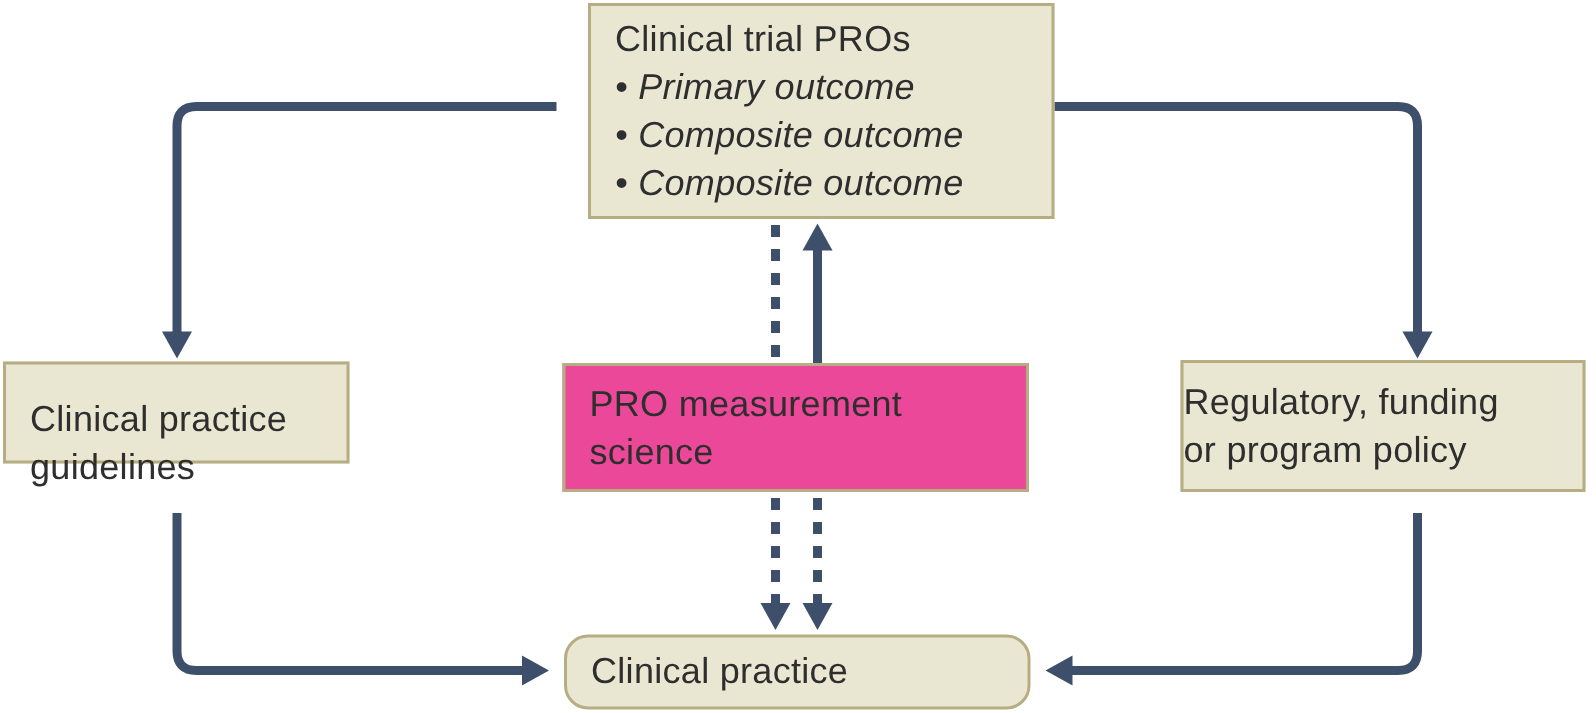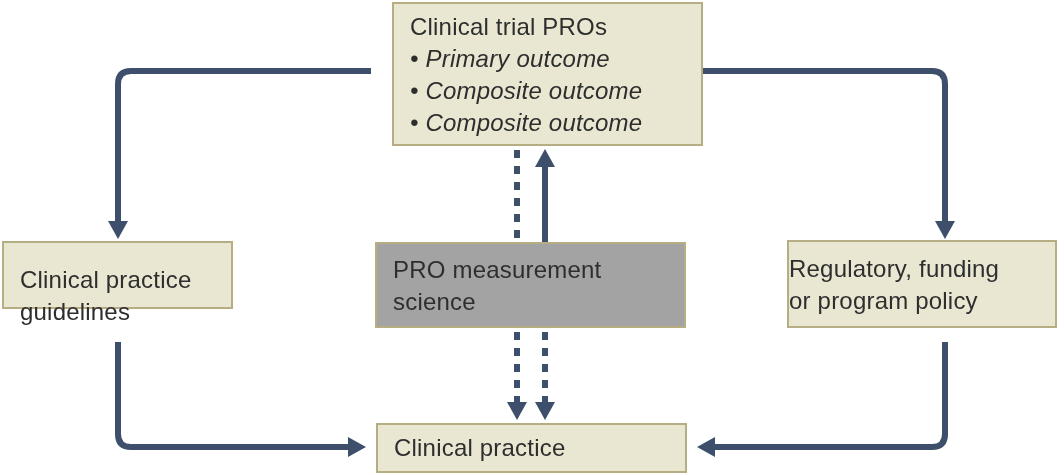--- a/index.html
+++ b/index.html
@@ -21,21 +21,21 @@
   .box {
     position: absolute;
     box-sizing: border-box;
     background: #e9e6d2;
     border: 2px solid #b6ad82;
     font-size: 24px;
     line-height: 32px;
     letter-spacing: 0.2px;
     z-index: 2;
   }
-  .box-light { background: #a3a3a3; }
+  .box-light { background: #ec4899; }
   .box-top {
     left: 392px; top: 2px;
     width: 311px; height: 144px;
     padding: 7px 16px 0 16px;
   }
   .box-left {
     left: 2px; top: 241px;
     width: 231px; height: 68px;
     padding: 21px 16px 0 16px;
   }
@@ -48,20 +48,21 @@
     left: 787px; top: 240px;
     width: 270px; height: 88px;
     padding: 11px 30px 0 0;
   }
   .box-bottom {
     left: 376px; top: 423px;
     width: 311px; height: 50px;
     display: flex;
     align-items: center;
     padding: 0 16px;
+    border-radius: 16px;
   }
   .bullet-line { white-space: nowrap; font-style: italic; }
   .bullet-line::before { content: "\2022\00a0"; }
 </style>
 </head>
 <body>
 
 <div class="canvas">
 
   <svg class="arrow-layer" viewBox="0 0 1064 475" xmlns="http://www.w3.org/2000/svg">

